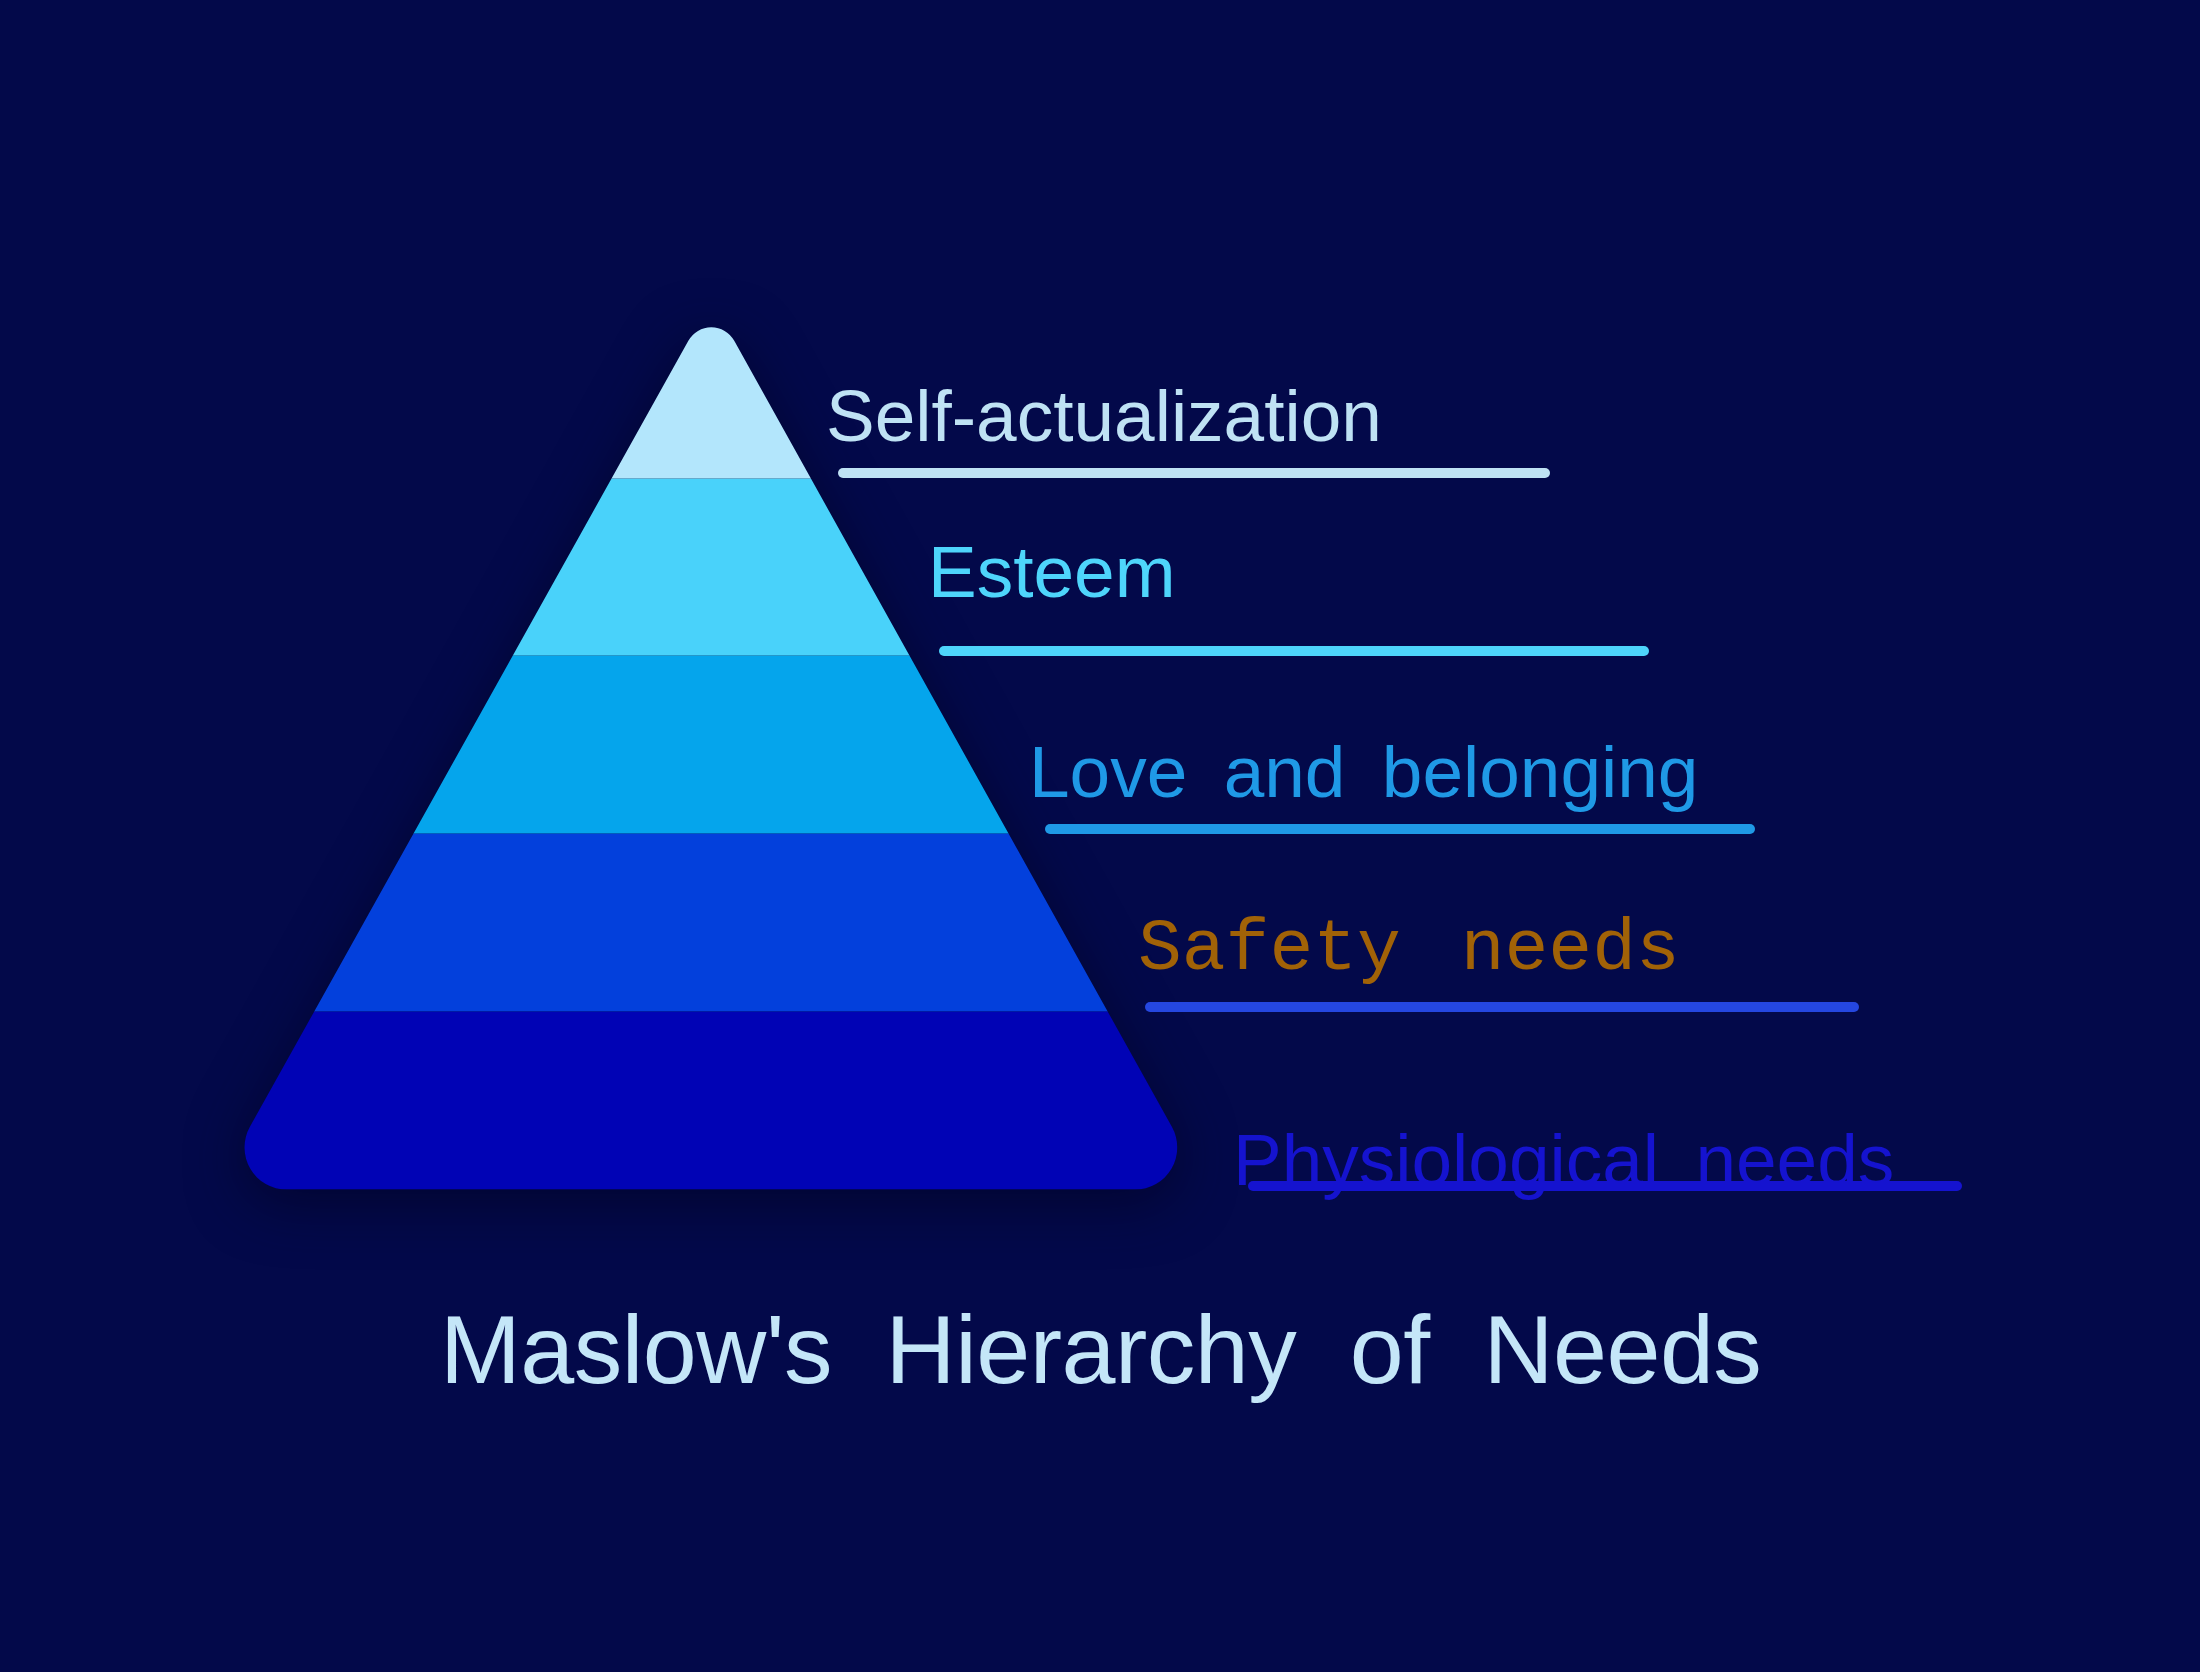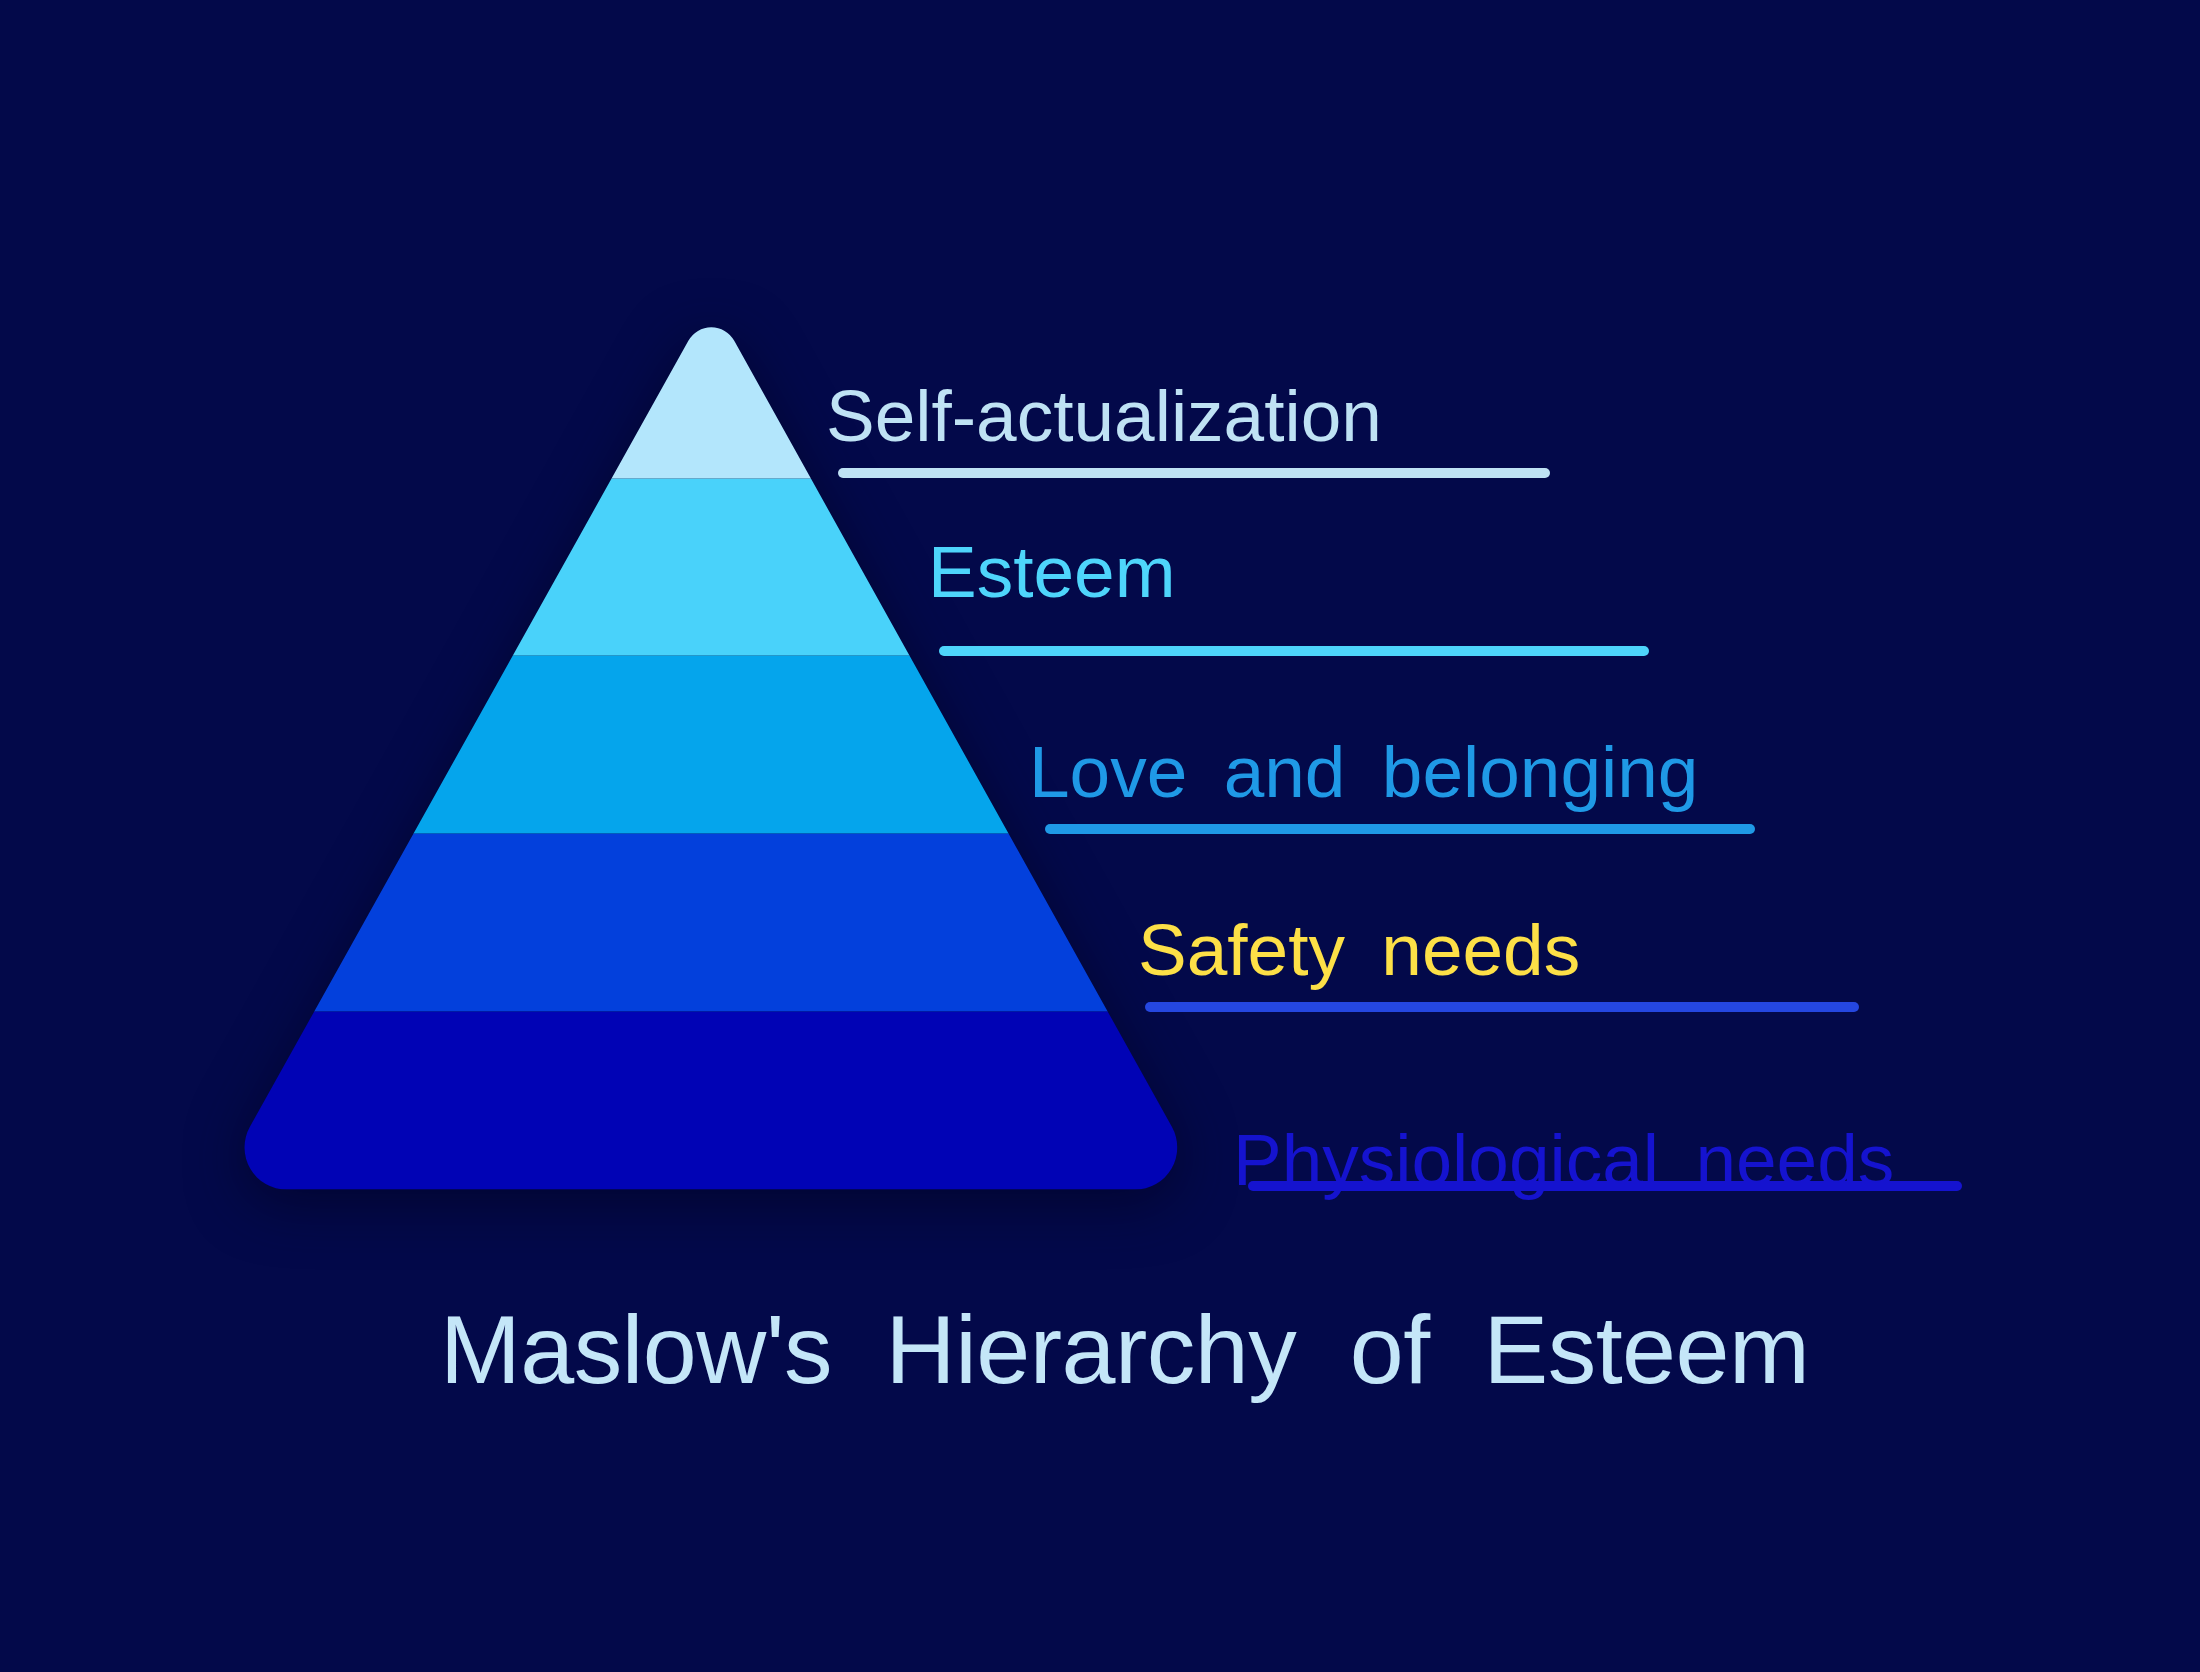--- a/index.html
+++ b/index.html
@@ -86,22 +86,22 @@
 
   <div class="level-label" id="label-0" style="color: rgb(191, 226, 244);">Self-actualization</div>
   <div class="level-underline" id="underline-0" style="background: rgb(191, 226, 244);"></div>
 
   <div class="level-label" id="label-1" style="color: rgb(78, 213, 251);">Esteem</div>
   <div class="level-underline" id="underline-1" style="background: rgb(78, 213, 251);"></div>
 
   <div class="level-label" id="label-2" style="color: rgb(31, 153, 230);">Love and belonging</div>
   <div class="level-underline" id="underline-2" style="background: rgb(31, 153, 230);"></div>
 
-  <div class="level-label" id="label-3" style="color: #fde047;">Safety needs</div>
+  <div class="level-label" id="label-3" style="color: #a16207; font-family: Liberation Mono, monospace;">Safety needs</div>
   <div class="level-underline" id="underline-3" style="background: rgb(37, 71, 224);"></div>
 
   <div class="level-label" id="label-4" style="color: rgb(21, 19, 207);">Physiological needs</div>
   <div class="level-underline" id="underline-4" style="background: rgb(21, 19, 207);"></div>
 
-  <div class="diagram-title" style="color: rgb(196, 230, 248);">Maslow's Hierarchy of Esteem</div>
+  <div class="diagram-title" style="color: rgb(196, 230, 248);">Maslow's Hierarchy of Needs</div>
 
 </div>
 
 
 </body></html>

